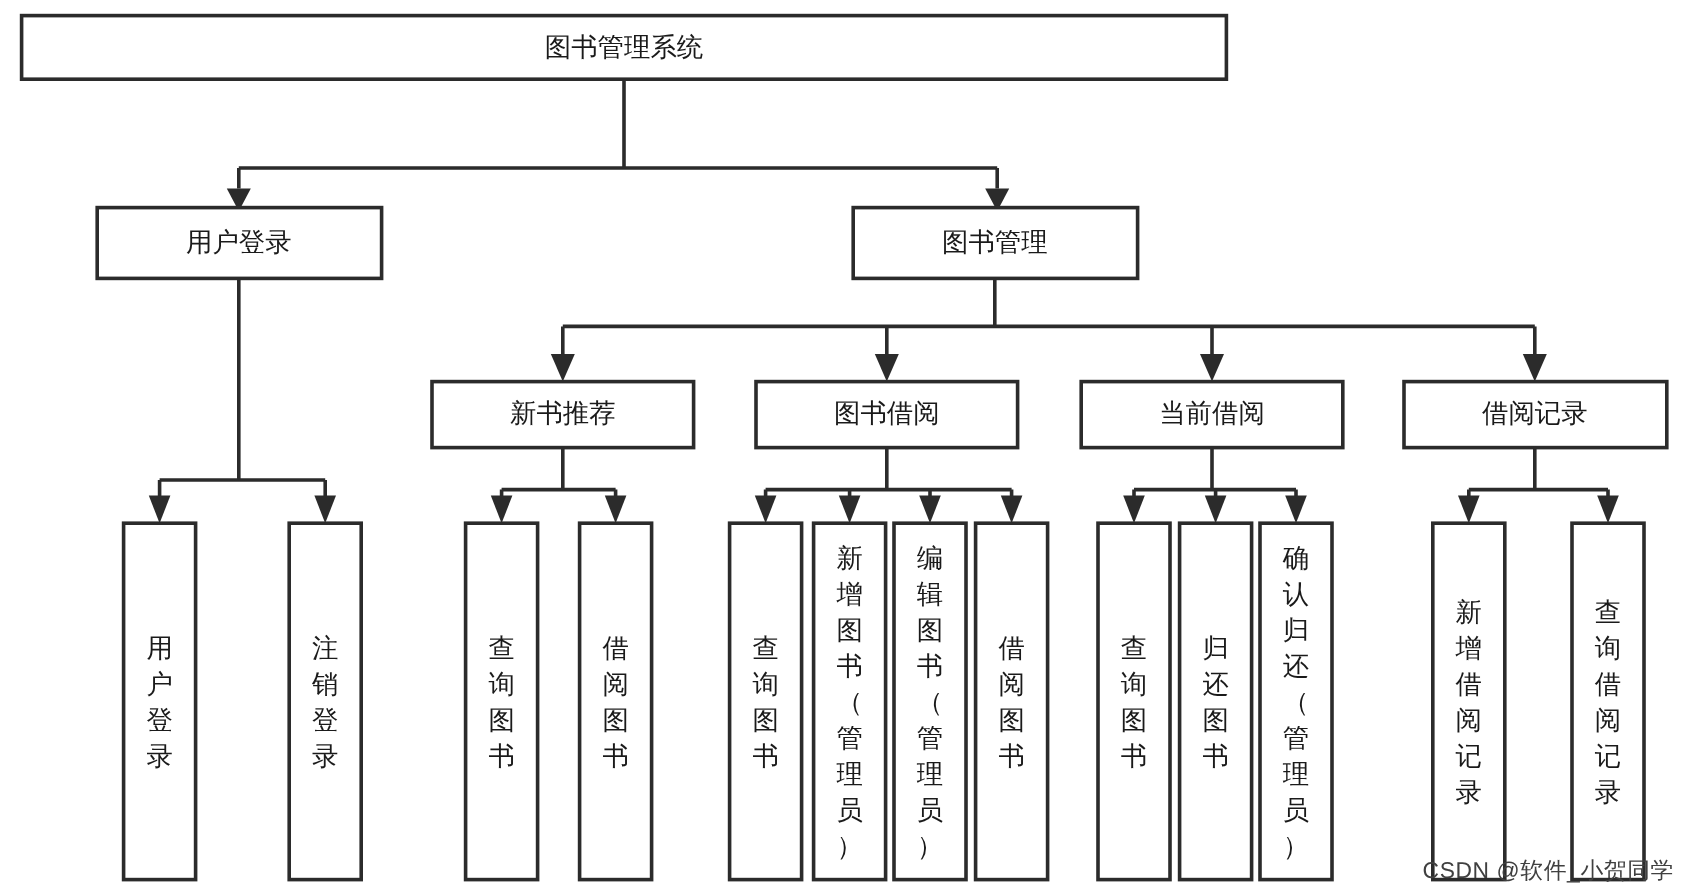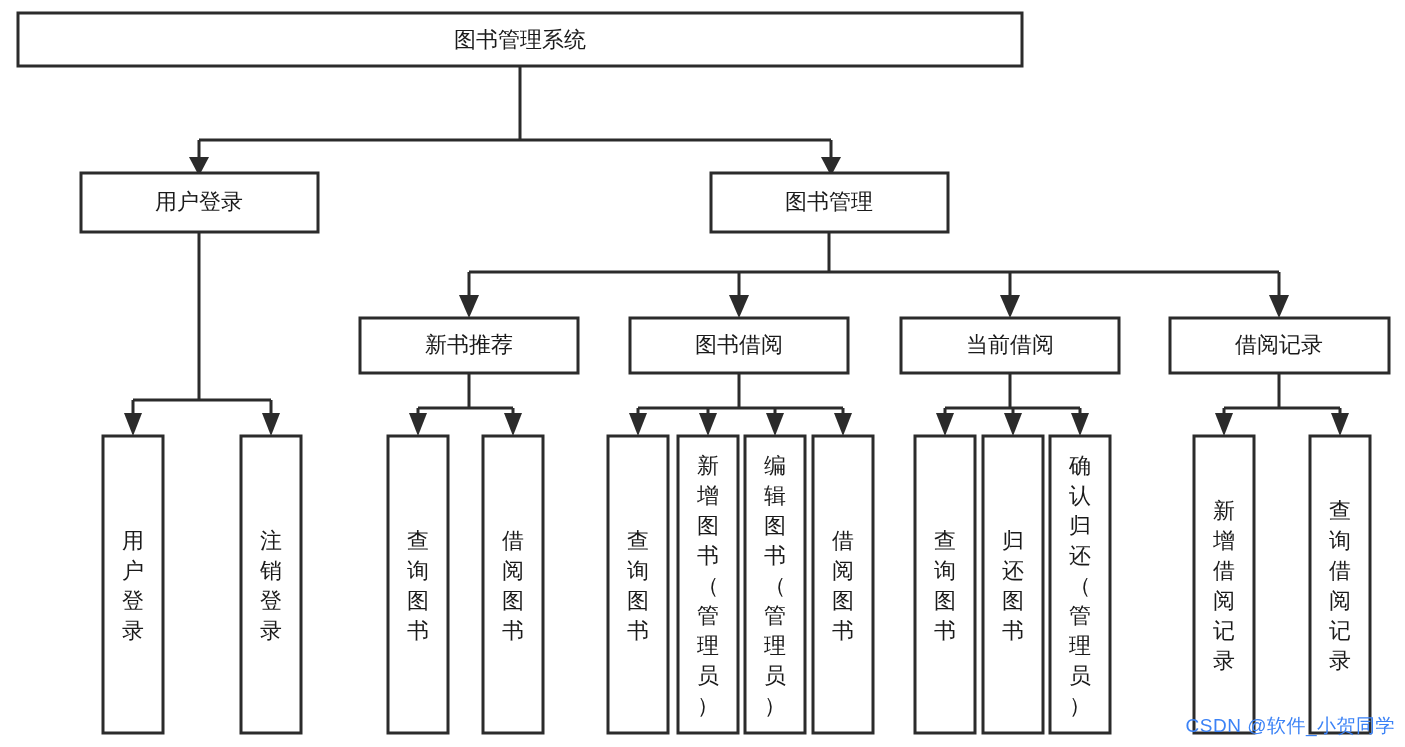--- a/index.html
+++ b/index.html
@@ -52,21 +52,21 @@
     font-size: 22px;
     fill: #1a1a1a;
     text-anchor: middle;
   }
   .watermark-text {
     position: absolute;
     right: 10px;
     bottom: 6px;
     font-family: "Liberation Sans", "DejaVu Sans", sans-serif;
     font-size: 19px;
-    color: #3b82f6;
+    color: #404040;
     white-space: nowrap;
     letter-spacing: 0.5px;
   }
 </style>
 </head>
 <body>
 
 <div id="diagram-root">
 
   <svg id="flowchart" viewBox="0 0 1405 747">

